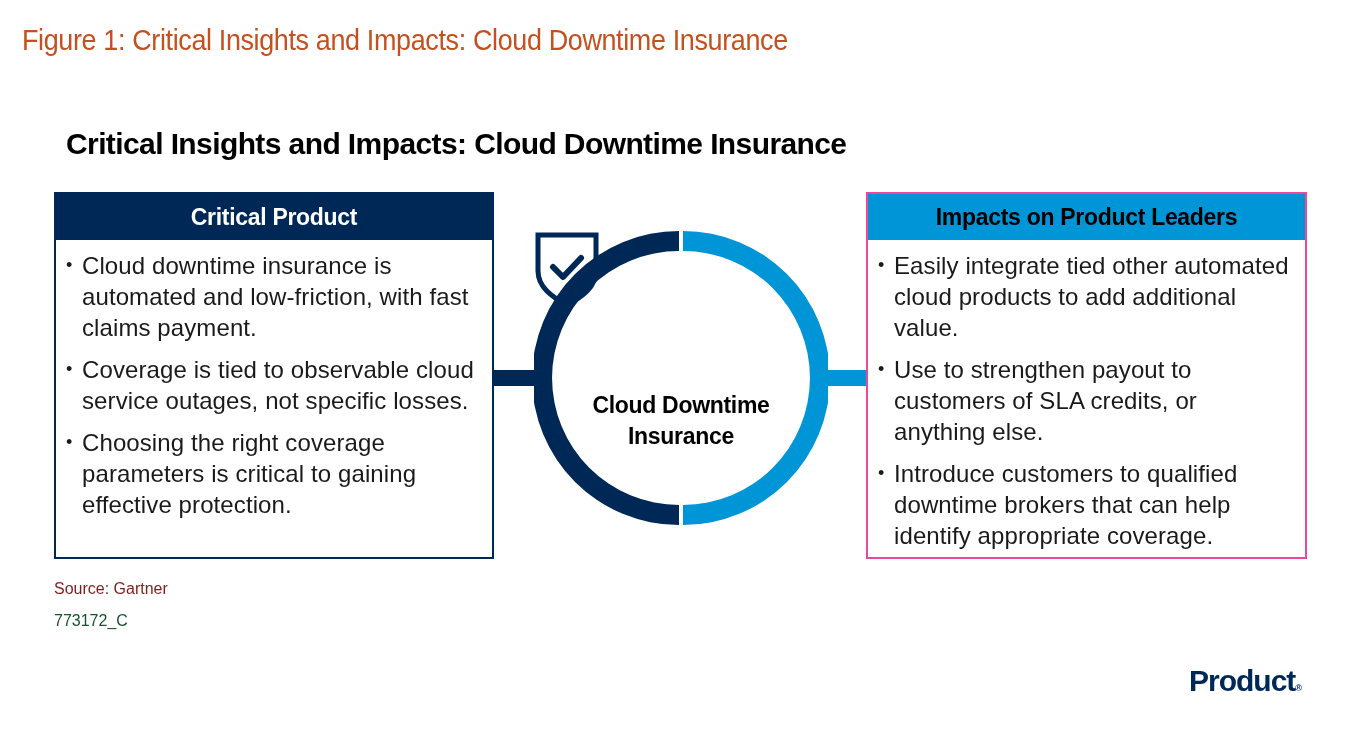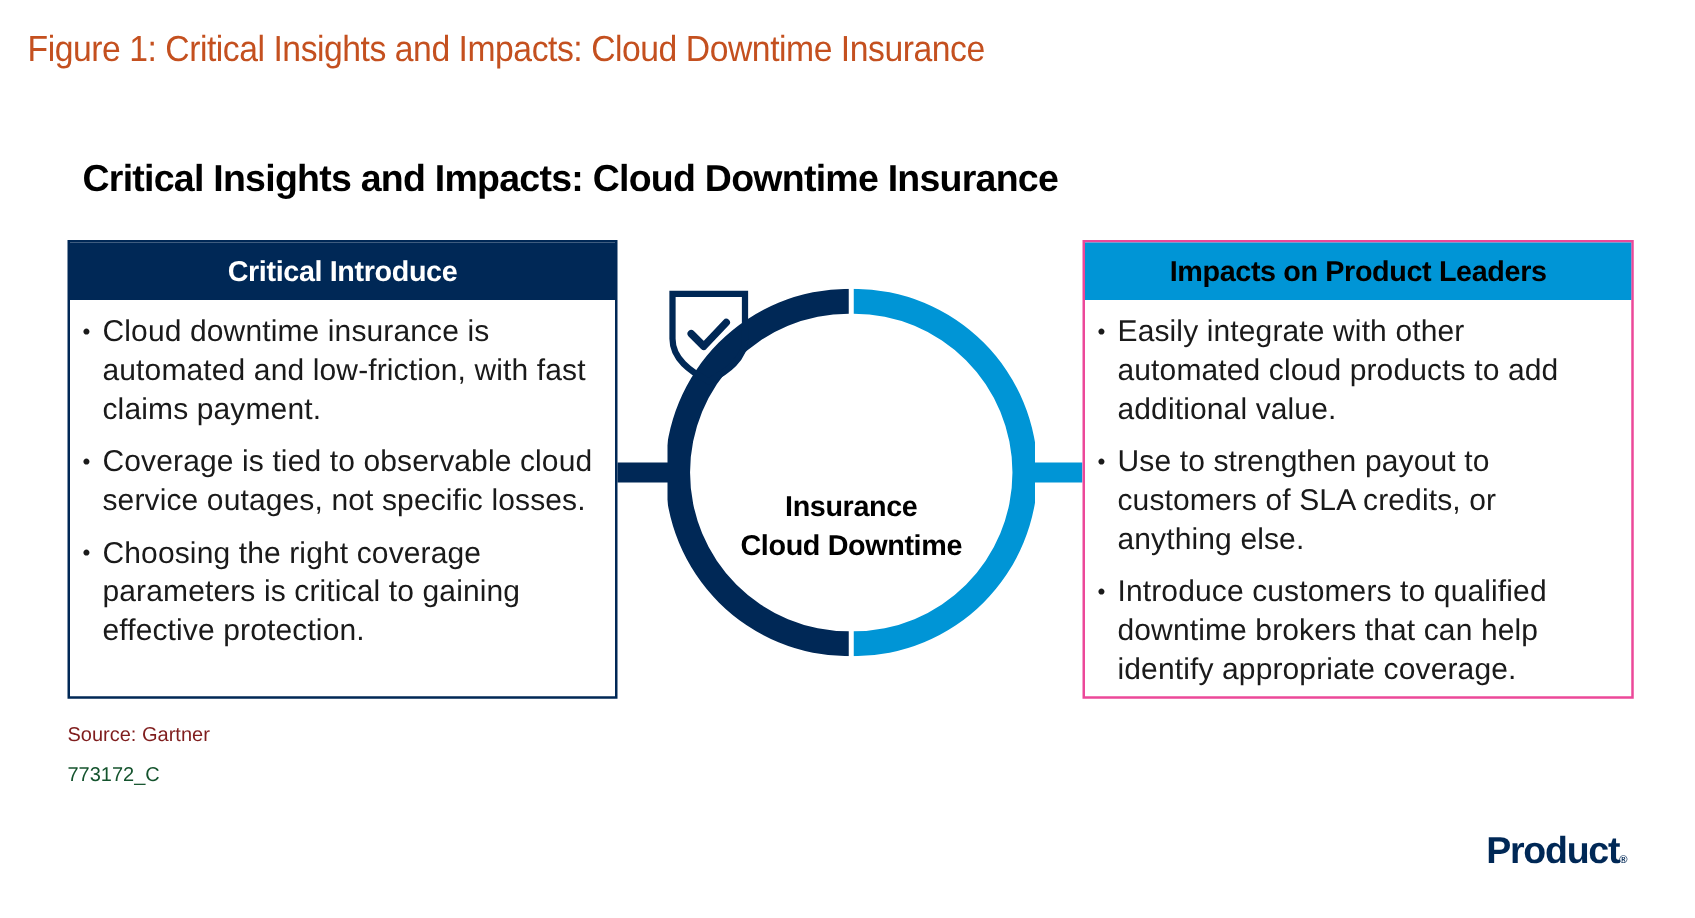--- a/index.html
+++ b/index.html
@@ -168,21 +168,21 @@
   }
 </style>
 </head>
 <body>
 
 <div class="figure-title">Figure 1: Critical Insights and Impacts: Cloud Downtime Insurance</div>
 
 <div class="diagram-title">Critical Insights and Impacts: Cloud Downtime Insurance</div>
 
 <div class="panel left">
-  <div class="panel-header">Critical Introduce</div>
+  <div class="panel-header">Critical Product</div>
   <ul class="bullets">
     <li><span class="bullet-dot">•</span><span>Cloud downtime insurance is automated and low-friction, with fast claims payment.</span></li>
     <li><span class="bullet-dot">•</span><span>Coverage is tied to observable cloud service outages, not specific losses.</span></li>
     <li><span class="bullet-dot">•</span><span>Choosing the right coverage parameters is critical to gaining effective protection.</span></li>
   </ul>
 </div>
 
 <div class="connector left"></div>
 <div class="connector right"></div>
 
@@ -191,29 +191,29 @@
 
     <path d="M145 0 A147 147 0 0 0 145 294 L145 274 A127 127 0 0 1 145 20 Z" fill="#002856"></path>
 
     <path d="M149 0 A147 147 0 0 1 149 294 L149 274 A127 127 0 0 0 149 20 Z" fill="#0095d6"></path>
   </svg>
   <svg class="shield" viewBox="0 0 66 78">
     <path d="M4 4 H62 V40 C62 56 48 66 33 74 C18 66 4 56 4 40 Z" fill="none" stroke="#002856" stroke-width="5" stroke-linejoin="miter"></path>
     <path d="M19 36 L29 46 L47 27" fill="none" stroke="#002856" stroke-width="6" stroke-linecap="round" stroke-linejoin="round"></path>
   </svg>
   <div class="center-label">
+    <div>Cloud Downtime</div>
     <div>Insurance</div>
-    <div>Cloud Downtime</div>
   </div>
 </div>
 
 <div class="panel right">
   <div class="panel-header">Impacts on Product Leaders</div>
   <ul class="bullets">
-    <li><span class="bullet-dot">•</span><span>Easily integrate with other automated cloud products to add additional value.</span></li>
+    <li><span class="bullet-dot">•</span><span>Easily integrate tied other automated cloud products to add additional value.</span></li>
     <li><span class="bullet-dot">•</span><span>Use to strengthen payout to customers of SLA credits, or anything else.</span></li>
     <li><span class="bullet-dot">•</span><span>Introduce customers to qualified downtime brokers that can help identify appropriate coverage.</span></li>
   </ul>
 </div>
 
 <div class="source">Source: Gartner</div>
 <div class="doc-id">773172_C</div>
 <div class="logo"><span>Product</span><span class="reg">®</span></div>
 
 </body></html>

